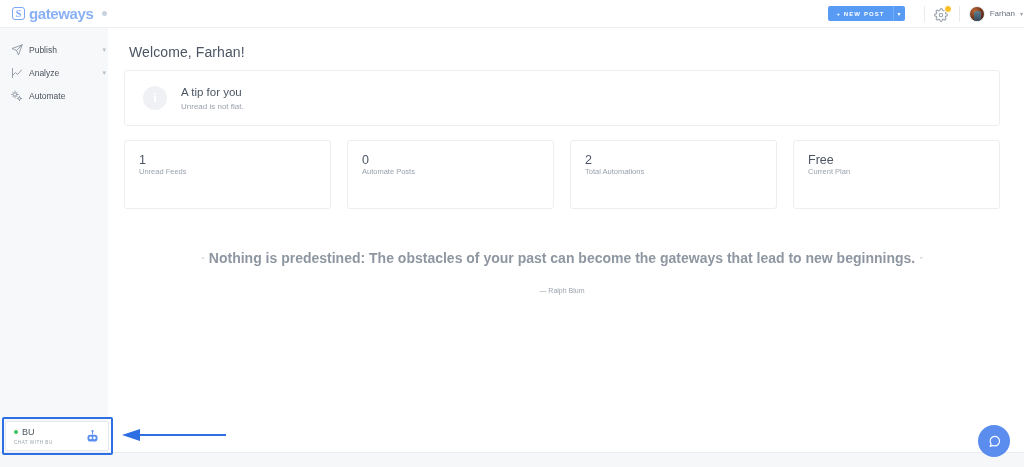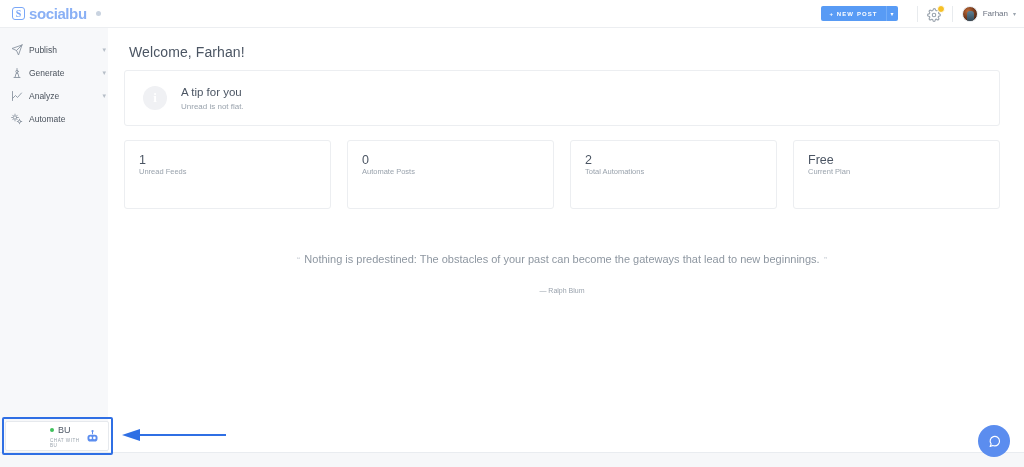--- a/index.html
+++ b/index.html
@@ -24,21 +24,21 @@
     font-size:10px; line-height:10px; font-weight:700;
     display:flex; align-items:center; justify-content:center;
     font-family:"Liberation Serif", serif;
   }
   .brand-text {
     font-size:15px; font-weight:700; color:#8ab0f5; letter-spacing:-0.4px;
   }
   .brand-dot { width:5px; height:5px; border-radius:50%; background:#c9d3e0; margin-left:5px; }
 
   .topbar-right {
-    margin-left:auto; display:flex; align-items:center; height:28px; padding-right:8px;
+    margin-left:auto; display:flex; align-items:center; height:28px; padding-right:1px;
   }
   .newpost-group { display:flex; align-items:stretch; height:15px; margin-right:10px; }
   .newpost-btn {
     background:#589bf5; color:#fff; border:none;
     font-size:6px; font-weight:700; letter-spacing:1.1px;
     padding:0 8px; display:flex; align-items:center;
     border-radius:2px 0 0 2px; cursor:pointer;
   }
   .newpost-caret {
     background:#589bf5; color:#fff; border:none; border-left:1px solid #74adf8;
@@ -101,37 +101,37 @@
 
   .stats { display:flex; gap:16px; margin-top:14px; }
   .stat-card {
     flex:1; height:69px; border:1px solid #eceef1; border-radius:3px;
     padding:12px 14px; background:#fff;
   }
   .stat-value { font-size:12.5px; color:#4b5563; font-weight:400; }
   .stat-label { font-size:7.5px; color:#9aa3ad; }
 
   .quote-block { margin-top:40px; text-align:center; }
-  .quote-text { font-size:11px; color:#8e97a1; font-weight:400;margin-top:34px; }
+  .quote-text { font-size:14px; color:#8e97a1; font-weight:700;margin-top:34px; }
   .quote-mark { color:#c8cdd4; font-size:9px; }
   .quote-author { font-size:7px; color:#9aa3ad; margin-top:20px; }
 
   
   .footer-strip {
     position:absolute; left:0; bottom:0; width:1024px; height:15px;
     background:#f6f7f9; border-top:1px solid #e9ecf0;
   }
 
   
   .chat-widget {
     position:absolute; left:5px; top:421px; width:104px; height:30px;
     background:#fff; border:1px solid #e6e9ed; border-radius:2px;
     display:flex; align-items:center; padding:0 8px; cursor:pointer; z-index:6;
   }
-  .chat-left { display:flex; flex-direction:column; justify-content:space-between;margin-left:36px; }
+  .chat-left { display:flex; flex-direction:column; justify-content:space-between; }
   .chat-name-row { display:flex; align-items:center; gap:4px; }
   .chat-status-dot { width:4px; height:4px; border-radius:50%; background:#3fc15c; }
   .chat-name { font-size:9px; color:#4b5563; }
   .chat-sub { font-size:4.6px; color:#9aa3ad; letter-spacing:0.5px; margin-top:3px; }
   .chat-robot { margin-left:auto; color:#5b8def; }
   .chat-robot svg { width:15px; height:15px; display:block; }
 
   .annot-box {
     position:absolute; left:2px; top:417px; width:111px; height:38px;
     border:2px solid #2f6fe4; border-radius:2px; z-index:7; pointer-events:none;
@@ -150,21 +150,21 @@
 </style>
 </head>
 <body>
 
 <div class="app">
 
   <div class="topbar">
 
     <div class="brand">
       <div class="brand-mark">S</div>
-      <div class="brand-text">socialbu</div>
+      <div class="brand-text">gateways</div>
       <div class="brand-dot"></div>
     </div>
 
     <div class="topbar-right">
 
       <div class="newpost-group">
         <button class="newpost-btn">+ NEW POST</button>
         <button class="newpost-caret">▾</button>
       </div>
 
@@ -195,32 +195,20 @@
       <span class="nav-ico">
         <svg viewBox="0 0 24 24" fill="none" stroke="#8b95a1" stroke-width="1.8" stroke-linecap="round" stroke-linejoin="round">
           <line x1="22" y1="2" x2="11" y2="13"></line>
           <polygon points="22 2 15 22 11 13 2 9 22 2"></polygon>
         </svg>
       </span>
       <span class="nav-label">Publish</span>
       <span class="nav-chev">▾</span>
     </div>
 
-    <div class="nav-item">
-      <span class="nav-ico">
-        <svg viewBox="0 0 24 24" fill="none" stroke="#8b95a1" stroke-width="1.8" stroke-linecap="round" stroke-linejoin="round">
-          <path d="M12 3v4"></path>
-          <path d="M6 21h12"></path>
-          <path d="M8 21l2-8h4l2 8"></path>
-          <circle cx="12" cy="9" r="2.4"></circle>
-        </svg>
-      </span>
-      <span class="nav-label">Generate</span>
-      <span class="nav-chev">▾</span>
-    </div>
 
 
     <div class="nav-item">
       <span class="nav-ico">
         <svg viewBox="0 0 24 24" fill="none" stroke="#8b95a1" stroke-width="1.8" stroke-linecap="round" stroke-linejoin="round">
           <polyline points="3 17 9 11 13 15 21 6"></polyline>
           <polyline points="3 21 3 3"></polyline>
         </svg>
       </span>
       <span class="nav-label">Analyze</span>

